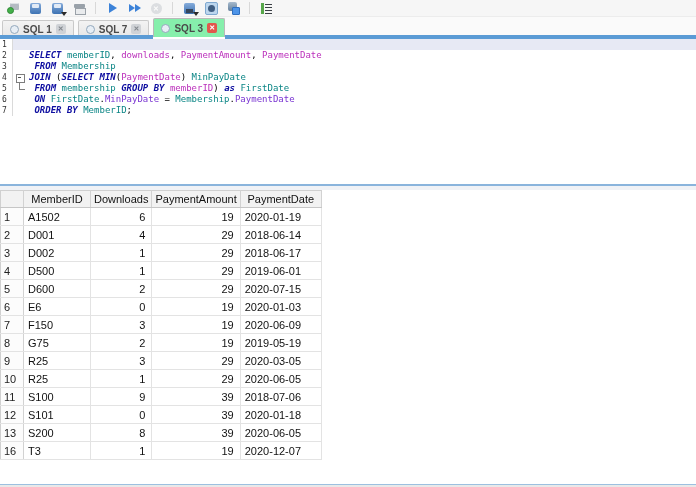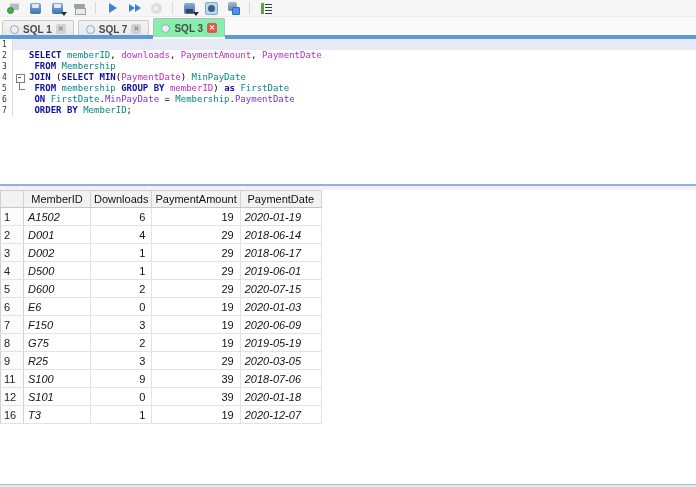--- a/index.html
+++ b/index.html
@@ -85,21 +85,21 @@
       font-size:8px;padding-left:2px;background:#fff;}
   .fold{width:14px;flex:0 0 14px;position:relative;}
   .codetxt{flex:1;white-space:pre;padding-left:2px;color:#000;}
   .cline.cur .fold,.cline.cur .codetxt{background:#e7e9f4;}
   .fold.fstart::before{content:"";position:absolute;left:3px;top:2px;width:7px;height:7px;
       border:1px solid #7d7d7d;background:#fff;}
   .fold.fstart::after{content:"";position:absolute;left:5px;top:5px;width:3px;height:1px;
       background:#555;}
   .fold.fend::before{content:"";position:absolute;left:6px;top:0;width:5px;height:6px;
       border-left:1px solid #7d7d7d;border-bottom:1px solid #7d7d7d;}
-  .tok-k{color:#0f0fa0;font-weight:bold;}
+  .tok-k{color:#0f0fa0;font-weight:bold;font-style:italic;}
   .tok-t{color:#0a8585;}
   .tok-m{color:#bb2fbb;}
   .tok-v{color:#7a35d2;}
   .tok-p{color:#000;}
 
   
   .divider{height:6px;background:#f0f2f6;border-top:2px solid #8ab4dc;}
 
   
   .gridwrap{position:absolute;left:0;right:0;top:190px;bottom:3px;overflow:hidden;
@@ -109,21 +109,21 @@
             font-size:11px;color:#111;}
   .grid th{height:17px;background:#f2f2f2;border-right:1px solid #d2d2d2;
             border-bottom:1px solid #c6c6c6;font-weight:normal;text-align:center;
             padding:0 3px;white-space:nowrap;overflow:hidden;}
   .grid td{height:18px;background:#fff;border-right:1px solid #e3e3e3;
             border-bottom:1px solid #e3e3e3;padding:0 4px;white-space:nowrap;
             overflow:hidden;}
   .grid td.rn{background:#fcfcfc;border-right:1px solid #d2d2d2;color:#222;
             padding:0 0 0 3px;}
   .grid td.num{text-align:right;padding-right:6px;}
-  .grid td.txt{text-align:left;font-style:italic;}
+  .grid td.txt{text-align:left;}
 
   
   .bstrip{position:absolute;left:0;right:0;bottom:0;height:3px;
           background:#e9e9e9;border-top:1px solid #9cc0e0;}
 </style>
 </head>
 <body>
 
 <div class="app">
   <div class="toolbar">
@@ -297,34 +297,48 @@
             <td class="txt">2019-05-19</td>
           </tr>
           <tr>
             <td class="rn">9</td>
             <td class="txt">R25</td>
             <td class="num">3</td>
             <td class="num">29</td>
             <td class="txt">2020-03-05</td>
           </tr>
           <tr>
+            <td class="rn">10</td>
+            <td class="txt">R25</td>
+            <td class="num">1</td>
+            <td class="num">29</td>
+            <td class="txt">2020-06-05</td>
+          </tr>
+          <tr>
             <td class="rn">11</td>
             <td class="txt">S100</td>
             <td class="num">9</td>
             <td class="num">39</td>
             <td class="txt">2018-07-06</td>
           </tr>
           <tr>
             <td class="rn">12</td>
             <td class="txt">S101</td>
             <td class="num">0</td>
             <td class="num">39</td>
             <td class="txt">2020-01-18</td>
           </tr>
           <tr>
+            <td class="rn">13</td>
+            <td class="txt">S200</td>
+            <td class="num">8</td>
+            <td class="num">39</td>
+            <td class="txt">2020-06-05</td>
+          </tr>
+          <tr>
             <td class="rn">16</td>
             <td class="txt">T3</td>
             <td class="num">1</td>
             <td class="num">19</td>
             <td class="txt">2020-12-07</td>
           </tr>
         </tbody>
     </table>
   </div>
   <div class="bstrip"></div>

